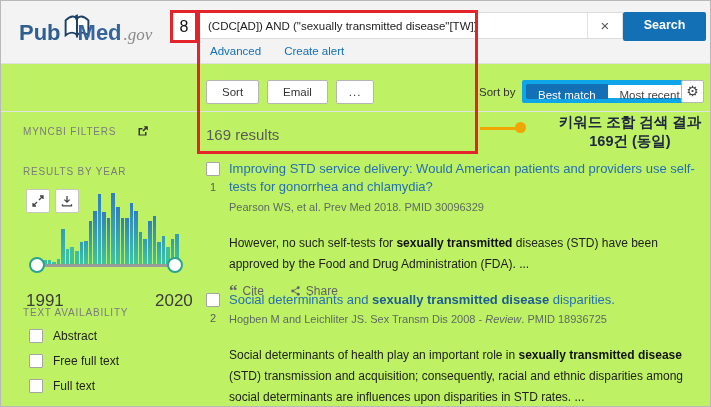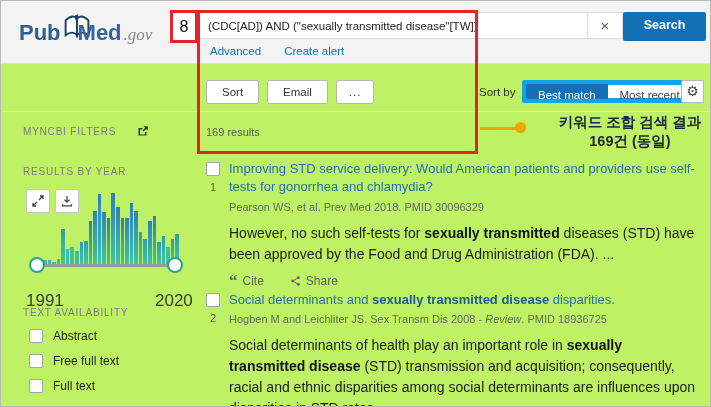--- a/index.html
+++ b/index.html
@@ -26,42 +26,42 @@
           padding:0 15px;border-radius:2px;cursor:pointer;}
   .tb-btn.more{padding:0 12px;letter-spacing:1px;}
   .sort-label{position:absolute;left:478px;top:85px;font-size:11.5px;color:#333;}
   .segment{position:absolute;left:521px;top:79px;display:flex;height:23px;border:5px solid #0ea5e9;border-radius:2px;box-sizing:border-box;}
   .seg{font-size:11.5px;line-height:21px;padding:0 12px;cursor:pointer;}
   .seg.active{background:#1470b5;color:#fff;margin:-1px 0 -1px -1px;border-radius:2px 0 0 2px;line-height:23px;}
   .seg.idle{color:#444;background:#fff;}
   .gear-btn{position:absolute;left:680px;top:79px;width:23px;height:23px;border:1px solid #b5b5b5;border-radius:2px;
             box-sizing:border-box;text-align:center;line-height:20px;font-size:14px;color:#444;background:#fff;cursor:pointer;}
   .divider{position:absolute;left:0;top:110px;width:711px;height:1px;background:#e3e3e3;}
-  .results-count{position:absolute;left:205px;top:125px;font-size:11px;color:#5a5a5a;}
+  .results-count{position:absolute;left:205px;top:125px;font-size:15px;color:#5a5a5a;}
   
   .side-h{position:absolute;font-size:10px;color:#7b7b7b;letter-spacing:.8px;display:flex;align-items:center;gap:21px;}
   .icon-btn{position:absolute;width:24px;height:24px;border:1px solid #c6c6c6;background:#fff;border-radius:2px;
             box-sizing:border-box;display:flex;align-items:center;justify-content:center;cursor:pointer;}
   .chart{position:absolute;left:42px;top:192px;width:136px;height:71px;display:flex;align-items:flex-end;gap:1px;}
   .chart .bar{flex:1;min-width:2px;}
   .slider-track{position:absolute;left:30px;top:263px;width:150px;height:3px;background:#9a9a9a;}
   .handle{position:absolute;top:256px;width:16px;height:16px;border-radius:50%;background:#fff;border:2px solid #2aa391;box-sizing:border-box;cursor:pointer;}
   .year-label{position:absolute;top:290px;font-size:17px;color:#3c3c3c;}
   .filter-row{position:absolute;left:28px;display:flex;align-items:center;gap:10px;cursor:pointer;}
   .cb{width:14px;height:14px;border:1px solid #a5a5a5;border-radius:1px;background:#fff;box-sizing:border-box;}
   .filter-row .lbl{font-size:12px;color:#222;}
   
   .result{position:absolute;left:205px;width:496px;display:flex;gap:9px;}
   .sel-col{display:flex;flex-direction:column;align-items:center;gap:5px;padding-top:2px;}
   .res-num{font-size:11px;color:#5a5a5a;}
   .res-body{width:470px;}
   .res-title{font-size:13px;color:#2570b4;line-height:1.42;cursor:pointer;}
   .res-title b{color:#1c5c94;}
   .res-cite{font-size:11px;color:#5e6a64;margin-top:4px;}
-  .res-snippet{font-size:14px;color:#212121;line-height:21px;margin-top:10px;}
+  .res-snippet{font-size:12px;color:#212121;line-height:21px;margin-top:20px;}
   .res-snippet b{color:#111;}
   .res-actions{display:flex;gap:26px;margin-top:9px;align-items:center;}
   .act{display:flex;align-items:center;gap:5px;font-size:12px;color:#616265;cursor:pointer;}
   .quote-ic{font-family:"Liberation Serif",serif;font-weight:bold;font-size:17px;line-height:8px;color:#616265;}
   
   .step-box{position:absolute;left:169px;top:9px;width:22px;height:27px;border:3px solid #e3242b;background:#fff;
             display:flex;align-items:center;justify-content:center;font-size:16px;color:#111;z-index:20;}
   .red-rect{position:absolute;left:196px;top:9px;width:275px;height:138px;border:3px solid #e3242b;z-index:19;pointer-events:none;}
   .conn-line{position:absolute;left:479px;top:126px;width:37px;height:2.5px;background:#f0a500;z-index:20;}
   .conn-dot{position:absolute;left:514px;top:121px;width:11px;height:11px;border-radius:50%;background:#f0a500;z-index:20;}

